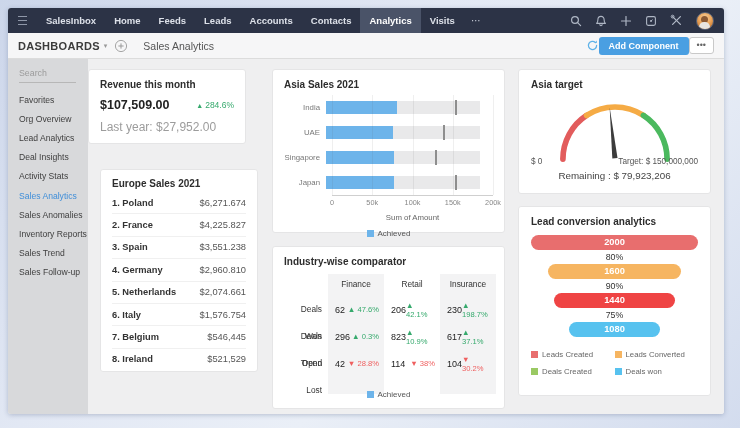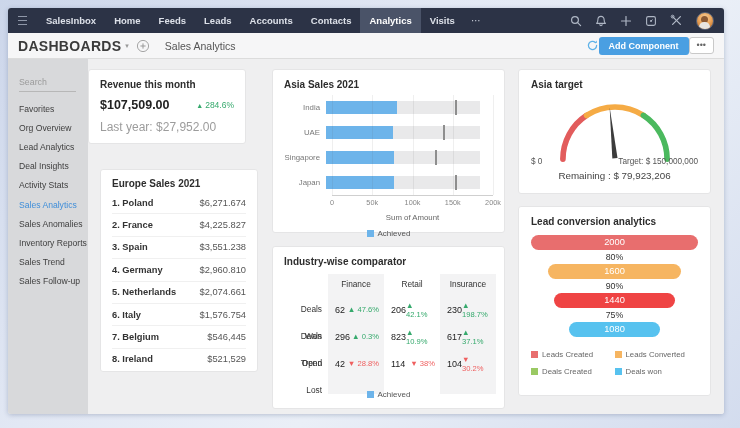--- a/index.html
+++ b/index.html
@@ -24,31 +24,31 @@
   .nav-more{color:#c6ccd8;font-size:10px;padding:0 7px;cursor:pointer;line-height:25px;}
   .nav-icons{margin-left:auto;display:flex;align-items:center;gap:13px;}
   .nav-icons svg{display:block;cursor:pointer;}
   .avatar{width:16px;height:16px;border-radius:50%;flex:none;cursor:pointer;
     background:radial-gradient(circle at 50% 30%,#f6cf9a 0%,#eda75c 45%,#c97a33 80%,#a65f25 100%);
     border:1px solid #5a6478;position:relative;overflow:hidden;}
   .avatar:after{content:"";position:absolute;left:4px;top:3px;width:7px;height:7px;border-radius:50%;background:#8c5a33;}
   .avatar:before{content:"";position:absolute;left:2px;top:9px;width:11px;height:8px;border-radius:5px 5px 0 0;background:#e8e5e0;z-index:1;}
   
   .toolbar{height:25px;flex:none;background:#f6f6f7;border-bottom:1px solid #dcdcdc;display:flex;align-items:center;padding:0 10px;}
-  .dash-label{font-size:14px;font-weight:700;color:#3b3b3b;letter-spacing:.3px;cursor:pointer;}
+  .dash-label{font-size:11px;font-weight:700;color:#3b3b3b;letter-spacing:.3px;cursor:pointer;}
   .caret{font-size:7px;color:#999;margin:0 7px 0 4px;}
   .circle-plus{display:block;cursor:pointer;}
   .tb-title{font-size:10.5px;color:#555;margin-left:15px;}
   .tb-right{margin-left:auto;display:flex;align-items:center;gap:0;}
   .refresh-icon{display:block;cursor:pointer;}
   .add-btn{background:var(--accent,#4a9fe2);color:#fff;font-size:9px;font-weight:700;padding:4px 10px;border-radius:3px;border:none;cursor:pointer;font-family:inherit;}
   .more-btn{background:#fff;border:1px solid #c9c9c9;color:#666;font-size:9px;padding:3px 7px;border-radius:3px;cursor:pointer;line-height:1.1;font-family:inherit;}
   
   .main{flex:1;display:flex;min-height:0;}
-  .sidebar{width:80px;flex:none;background:#d8d9db;padding-top:16px;box-sizing:border-box;}
+  .sidebar{width:80px;flex:none;background:#d8d9db;padding-top:7px;box-sizing:border-box;}
   .sb-search{margin:2px 12px 7px 11px;font-size:8.8px;color:#9b9b9b;border-bottom:1px solid #b7b7b7;padding-bottom:4px;cursor:text;}
   .sb-item{font-size:8.6px;color:#3e3e3e;padding:4.6px 4px 4.6px 11px;white-space:nowrap;overflow:hidden;cursor:pointer;}
   .sb-item.active{color:#3f8ed9;}
   .content{flex:1;position:relative;background:#efeff0;min-width:0;}
   .card{position:absolute;background:#fff;border:1px solid #e5e5e6;border-radius:3px;box-sizing:border-box;padding:9px 11px;}
   .card-title{font-size:10px;font-weight:700;color:#2d2d2d;}
   
   #revenue-card{left:0;top:10px;width:158px;height:75px;}
   .rev-row{display:flex;justify-content:space-between;align-items:center;margin-top:8px;}
   .rev-value{font-size:12.5px;font-weight:700;color:#222;}
@@ -91,21 +91,21 @@
   .ct-val .down{color:var(--down,#ef5f5f);}
   .ct-legend{position:absolute;left:0;right:0;bottom:9px;display:flex;justify-content:center;align-items:center;gap:4px;font-size:8px;color:#555;}
   
   #gauge-card{left:430px;top:10px;width:193px;height:125px;padding-right:12px;padding-left:12px;}
   .gauge-svg{display:block;margin:4px auto 0;width:140px;height:70px;}
   .gauge-labels{display:flex;justify-content:space-between;align-items:flex-end;font-size:8.2px;color:#555;margin-top:-7px;}
   .gauge-remaining{text-align:center;font-size:9.8px;color:#444;margin-top:4px;}
   
   #funnel-card{left:430px;top:147px;width:193px;height:190px;padding-left:12px;padding-right:12px;}
   .funnel{margin-top:8px;}
-  .f-stage{height:15px;border-radius:8px;margin:0 auto;color:#fff;font-size:9.3px;font-weight:400;text-align:center;line-height:15px;cursor:pointer;}
+  .f-stage{height:15px;border-radius:8px;margin:0 auto;color:#fff;font-size:9.3px;font-weight:700;text-align:center;line-height:15px;cursor:pointer;}
   .f-pct{text-align:center;font-size:8.8px;color:#333;margin:2px 0;}
   .f-legend{display:grid;grid-template-columns:1fr 1fr;row-gap:8px;margin-top:13px;}
   .f-leg-item{display:flex;align-items:center;gap:4px;font-size:7.8px;color:#666;}
   .f-sq{width:7px;height:7px;flex:none;}
 </style>
 </head>
 <body>
 
 <div class="app">
 

